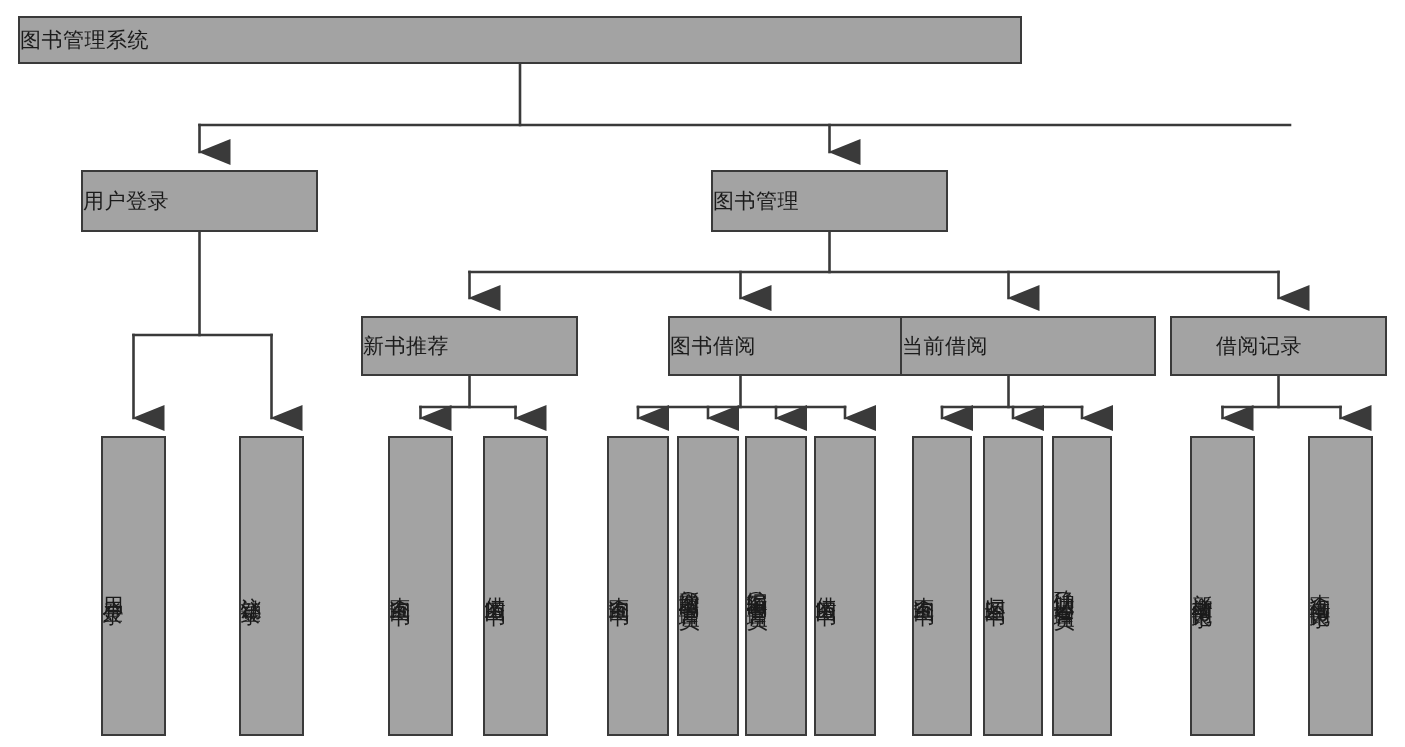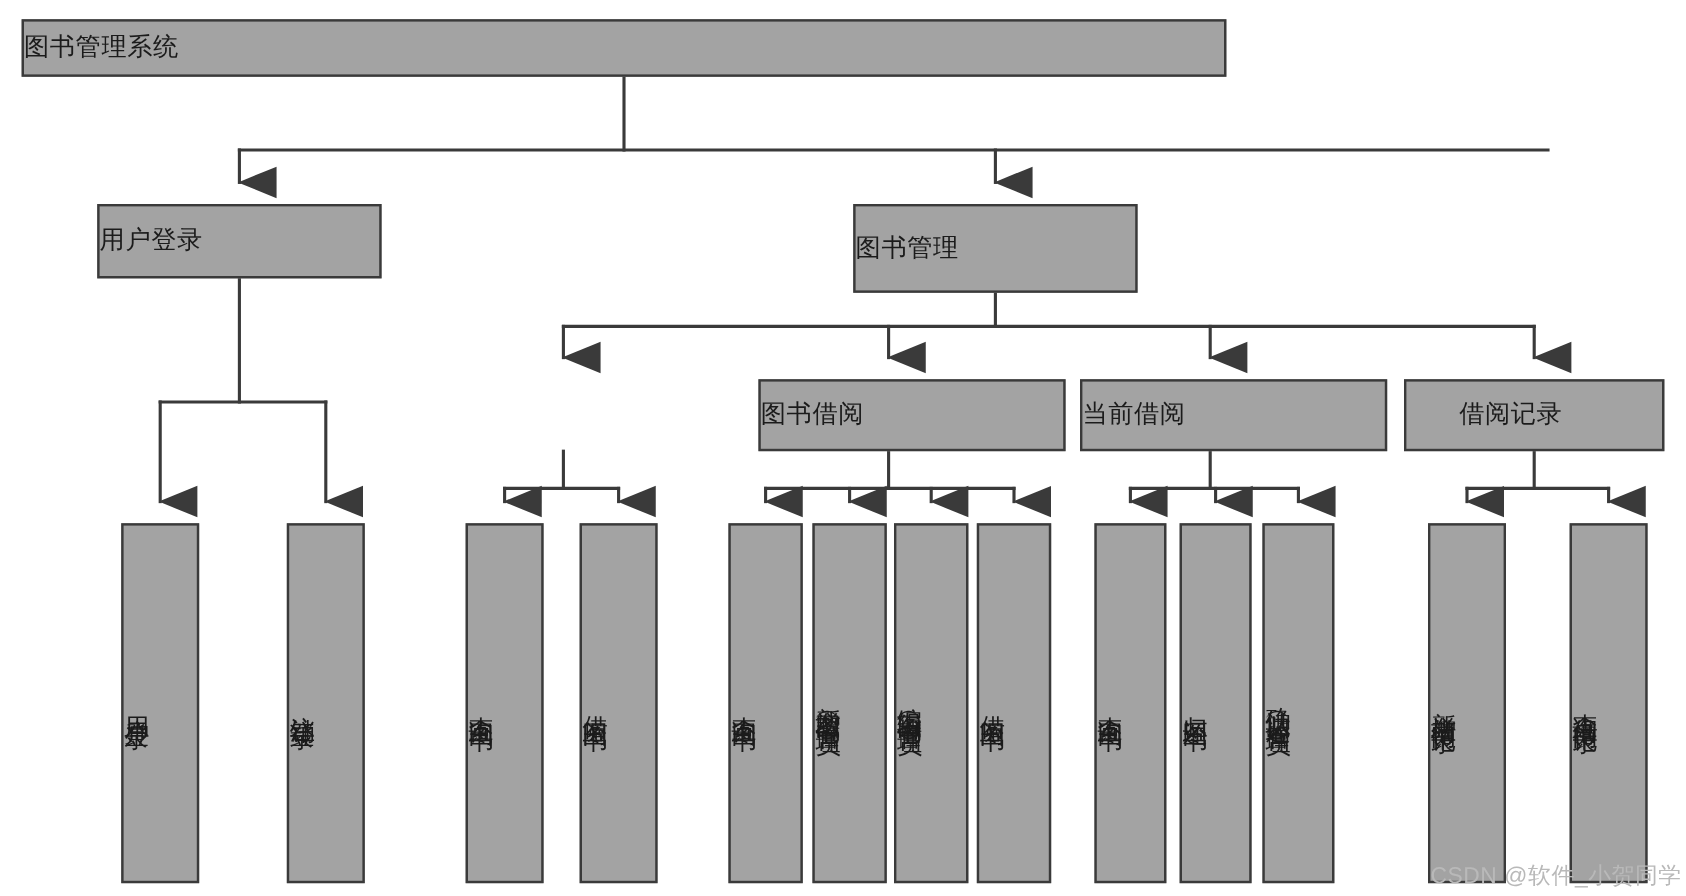--- a/index.html
+++ b/index.html
@@ -133,25 +133,28 @@
     </g>
   </svg>
 
   <div class="node-box" style="left:18px; top:16px; width:1004px; height:48px;">
     <span class="node-label">图书管理系统</span>
   </div>
 
   <div class="node-box" style="left:81px; top:170px; width:237px; height:62px;">
     <span class="node-label">用户登录</span>
   </div>
-  <div class="node-box" style="left:711px; top:170px; width:237px; height:74px;">
+  <div class="node-box" style="left:711px; top:170px; width:237px; height:62px;">
     <span class="node-label">图书管理</span>
   </div>
 
-  <div class="node-box" style="left:632px; top:316px; width:256px; height:60px;">
+  <div class="node-box" style="left:361px; top:316px; width:217px; height:60px;">
+    <span class="node-label">新书推荐</span>
+  </div>
+  <div class="node-box" style="left:668px; top:316px; width:256px; height:60px;">
     <span class="node-label">图书借阅</span>
   </div>
   <div class="node-box" style="left:900px; top:316px; width:256px; height:60px;">
     <span class="node-label">当前借阅</span>
   </div>
   <div class="node-box" style="left:1170px; top:316px; width:217px; height:60px;padding-left:44px;">
     <span class="node-label">借阅记录</span>
   </div>
 
   <div class="node-box" style="left:101px; top:436px; width:65px; height:300px;">
@@ -191,15 +194,14 @@
     <span class="node-label vertical">确认归还（管理员）</span>
   </div>
 
   <div class="node-box" style="left:1190px; top:436px; width:65px; height:300px;">
     <span class="node-label vertical">新增借阅记录</span>
   </div>
   <div class="node-box" style="left:1308px; top:436px; width:65px; height:300px;">
     <span class="node-label vertical">查询借阅记录</span>
   </div>
 
-  <div class="watermark" style="left:1192px; top:717px;">CSDN @软件_小贺同学</div>
 
 </div>
 
 </body></html>

